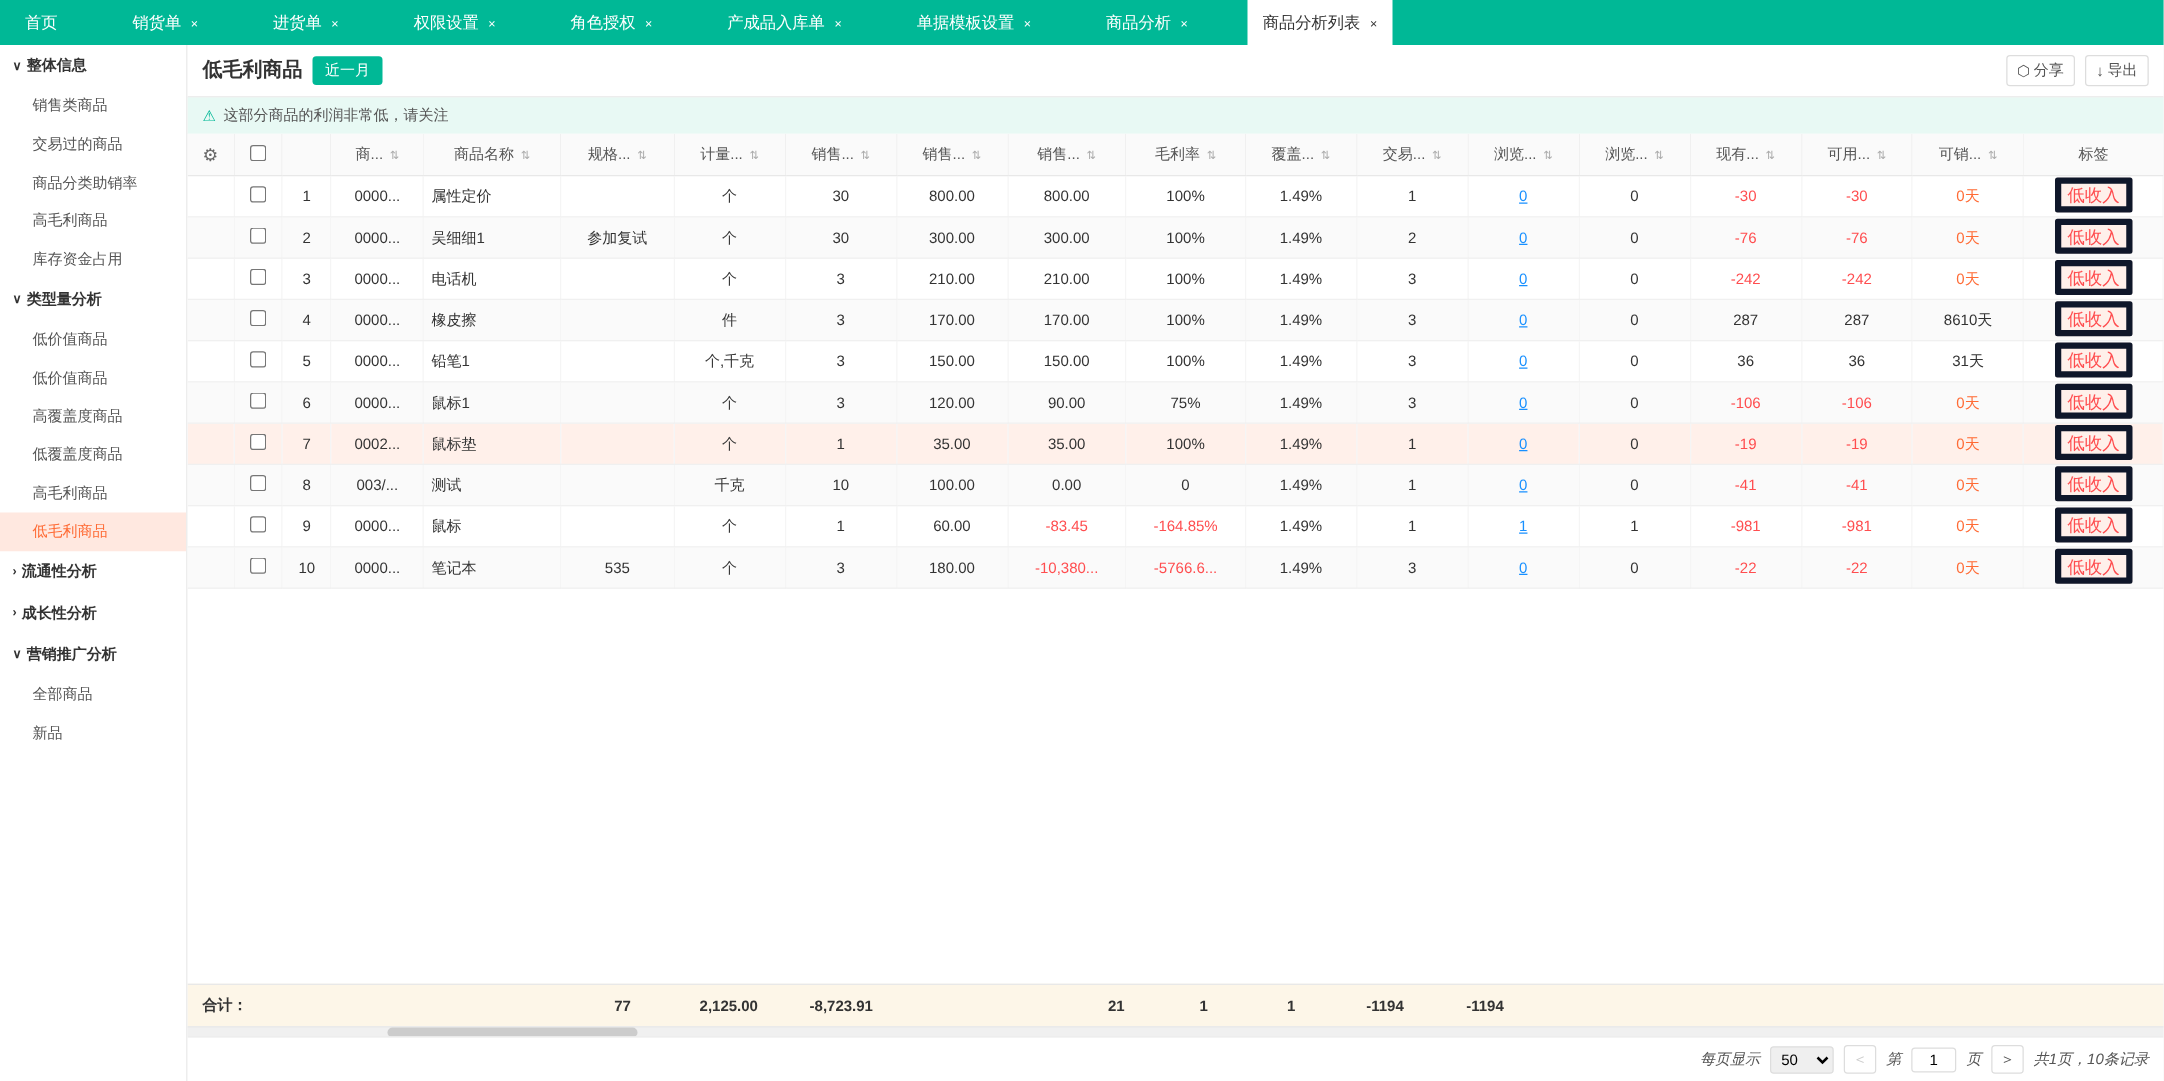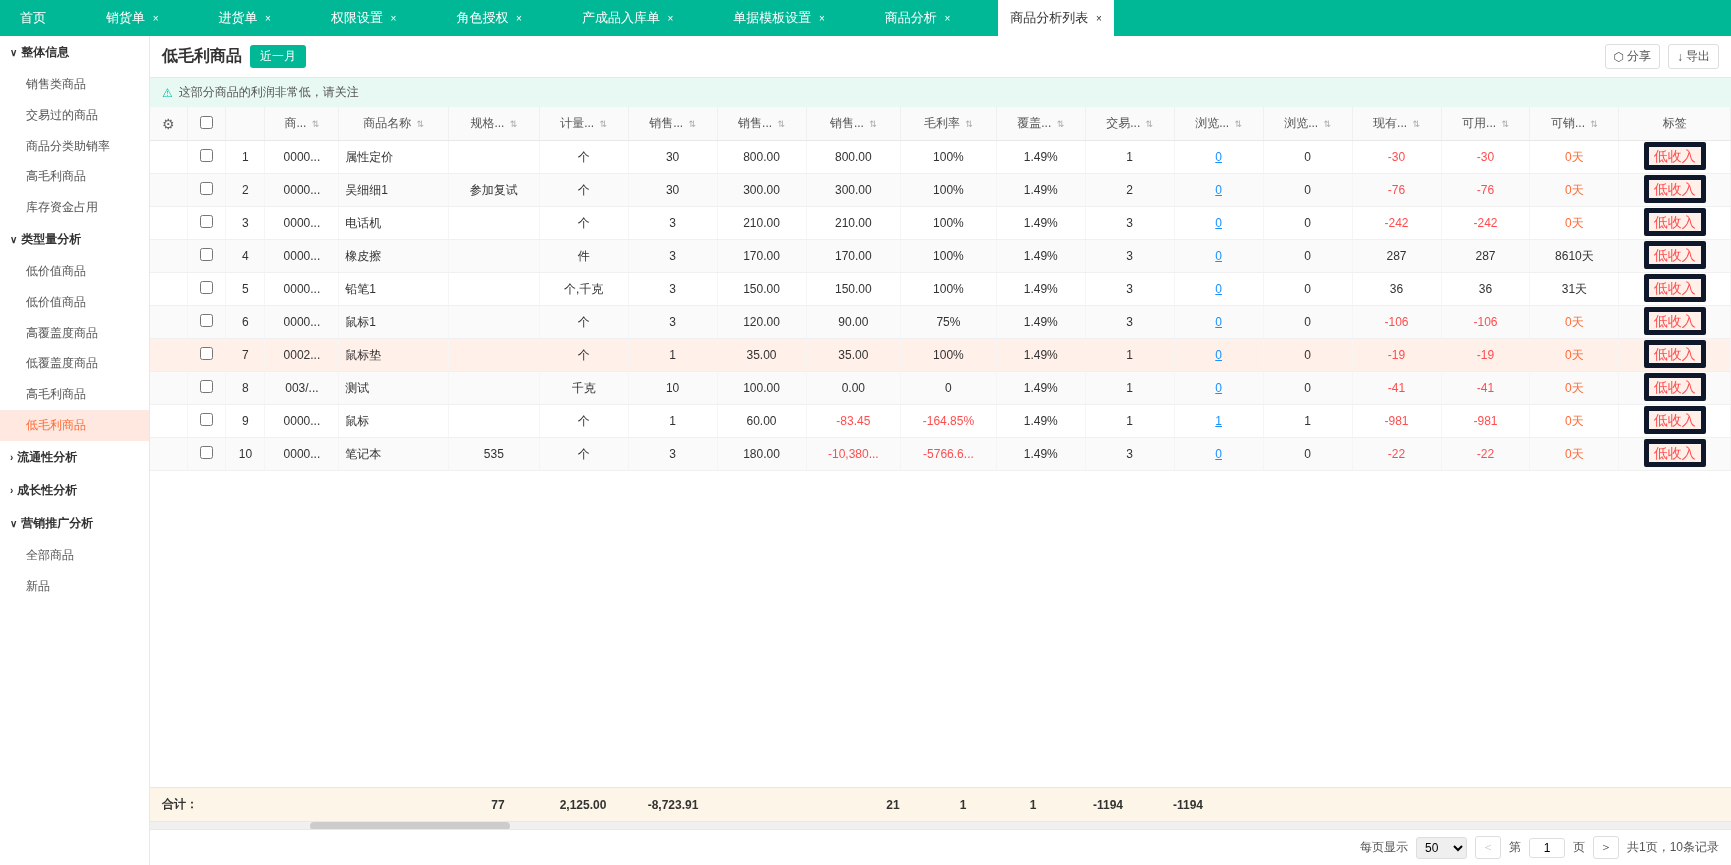--- a/index.html
+++ b/index.html
@@ -217,21 +217,21 @@
     
     .pagination-bar {
       background: #fff;
       border-top: 1px solid #e8e8e8;
       padding: 6px 12px;
       display: flex;
       align-items: center;
       justify-content: flex-end;
       gap: 8px;
     }
-    .pagination-label { color: #555; }
+    .pagination-label { color: #555; font-style: italic; }
     .pagination-select {
       border: 1px solid #ddd;
       border-radius: 3px;
       padding: 2px 4px;
       font-size: 12px;
     }
     .pagination-btn {
       border: 1px solid #ddd;
       background: #fff;
       border-radius: 3px;

